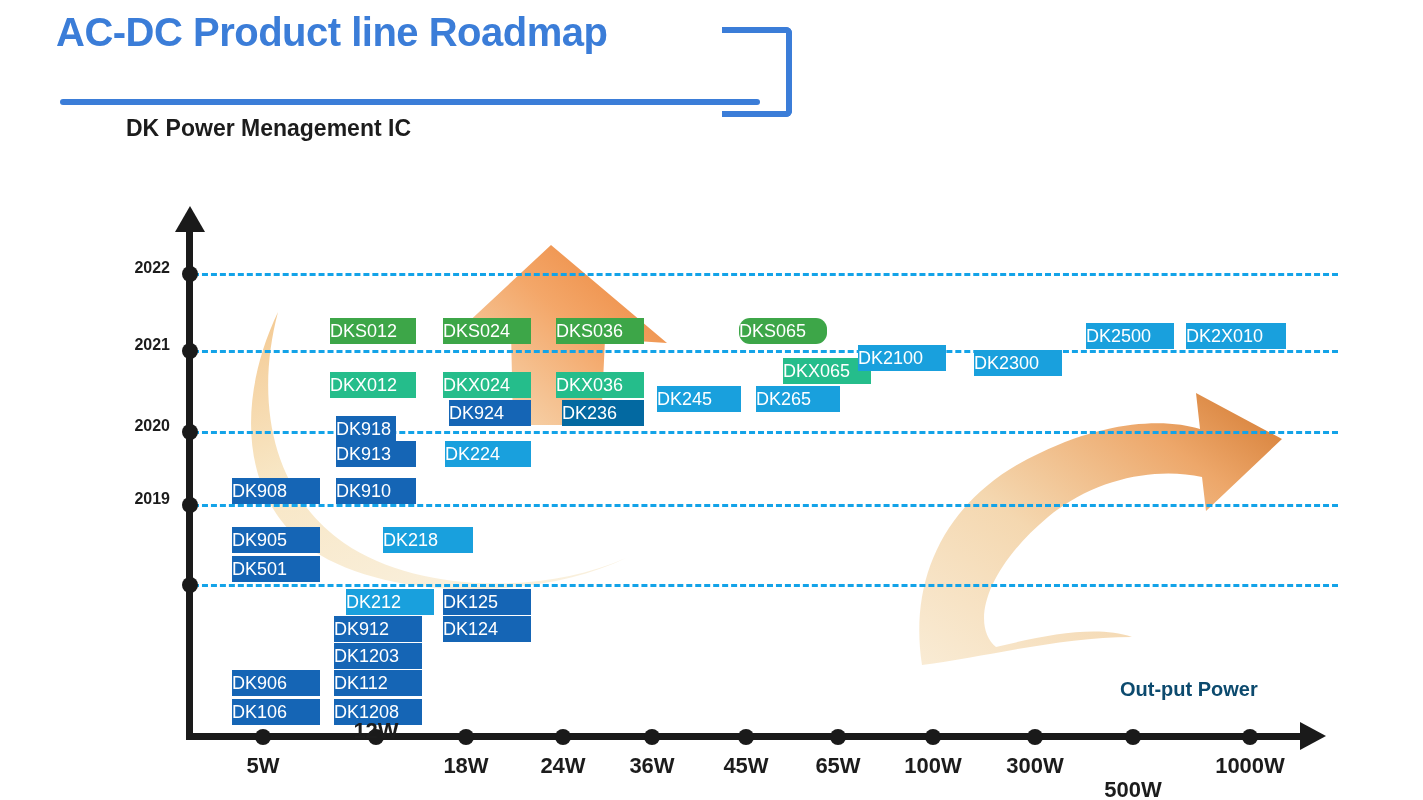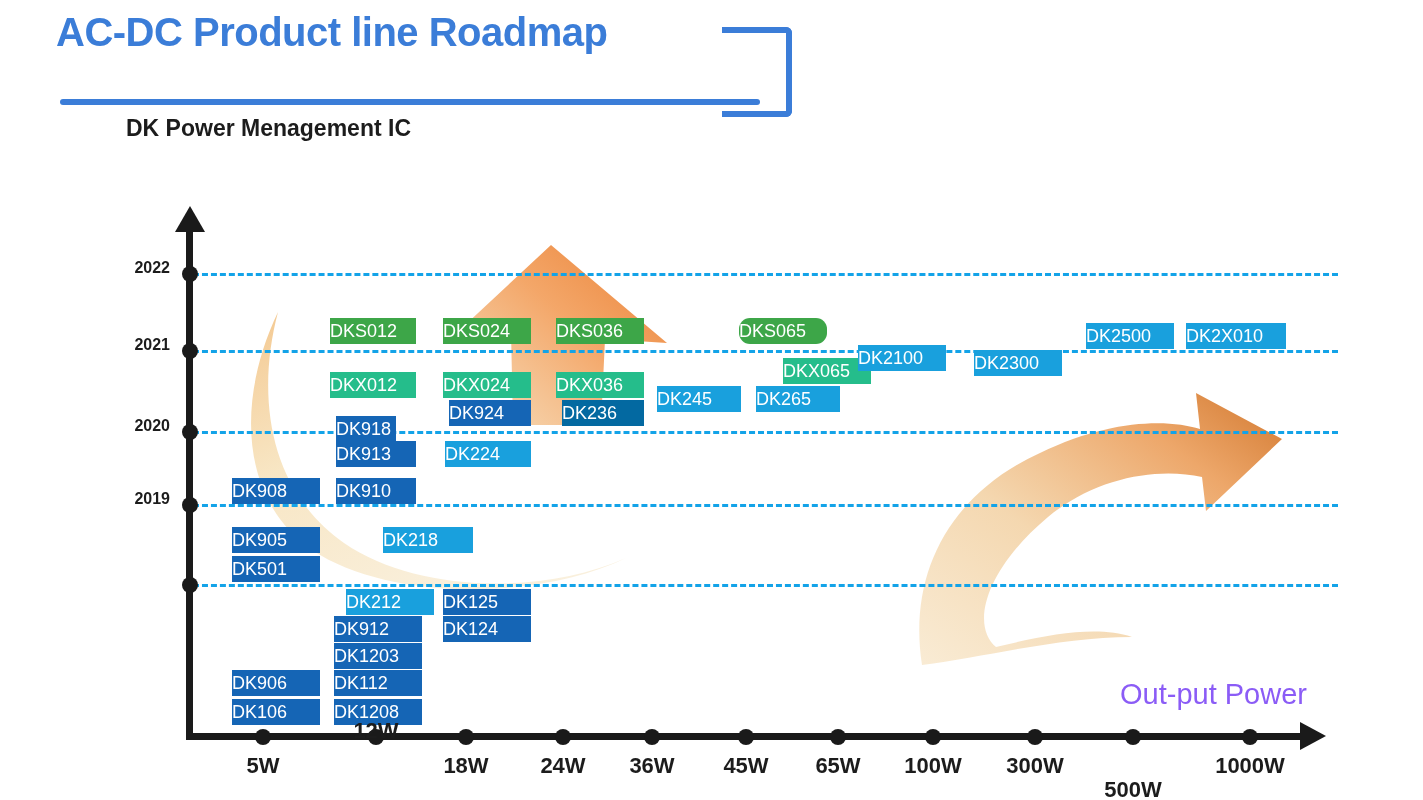--- a/index.html
+++ b/index.html
@@ -148,23 +148,23 @@
     font-weight: bold;
     color: #1c1c1c;
     text-align: center;
     white-space: nowrap;
     z-index: 6;
   }
   #x-axis-title {
     position: absolute;
     left: 1120px;
     top: 678px;
-    font-size: 29px;
-    font-weight: normal;
-    color: #8b5cf6;
+    font-size: 20px;
+    font-weight: bold;
+    color: #0c4a6e;
     white-space: nowrap;
     z-index: 7;
   }
 
   
   .product-box {
     position: absolute;
     height: 26px;
     line-height: 26px;
     text-align: left;

